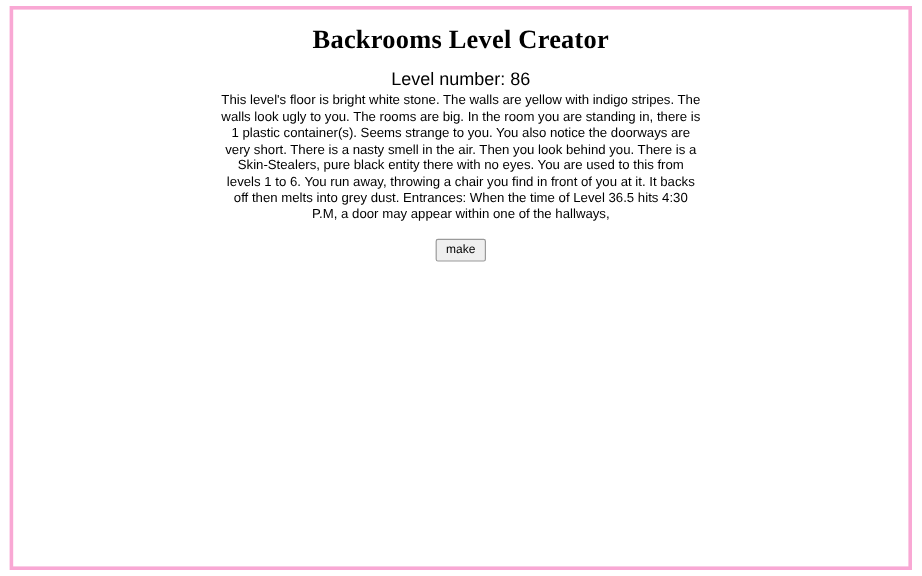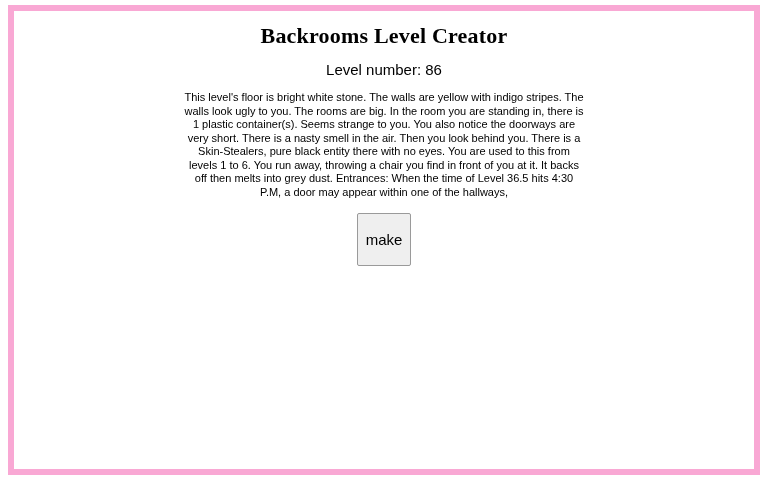--- a/index.html
+++ b/index.html
@@ -17,21 +17,21 @@
     background: #ffffff;
     box-sizing: border-box;
   }
   .viewport {
     position: absolute;
     left: 8px;
     top: 5px;
     width: 752px;
     height: 470px;
     background: #ffffff;
-    border: 6px solid #f9a8d4;
+    border: 3px solid #f9a8d4;
     box-sizing: border-box;
     overflow: hidden;
   }
   .content {
     width: 100%;
     padding-top: 12px;
     box-sizing: border-box;
     text-align: center;
     font-family: "Liberation Sans", sans-serif;
     color: #000000;
@@ -45,34 +45,34 @@
     color: #000000;
   }
   .level-line {
     font-size: 15px;
     line-height: 14px;
     margin: 0 0 2px 0;
     color: #000000;
   }
   .description {
     width: 400px;
-    margin: 14px auto;
+    margin: 4px auto;
     font-size: 11px;
     line-height: 13.5px;
     text-align: center;
     color: #000000;
   }
   .make-wrap {
     margin-top: 12px;
   }
   .make-button {
     font-family: "Liberation Sans", sans-serif;
-    font-size: 15px;
+    font-size: 10px;
     line-height: 13px;
-    padding: 19px 8px;
+    padding: 2px 8px;
     background: #efefef;
     border: 1px solid #9a9a9a;
     border-radius: 2px;
     color: #000000;
     cursor: pointer;
   }
 </style>
 </head>
 <body>
 

